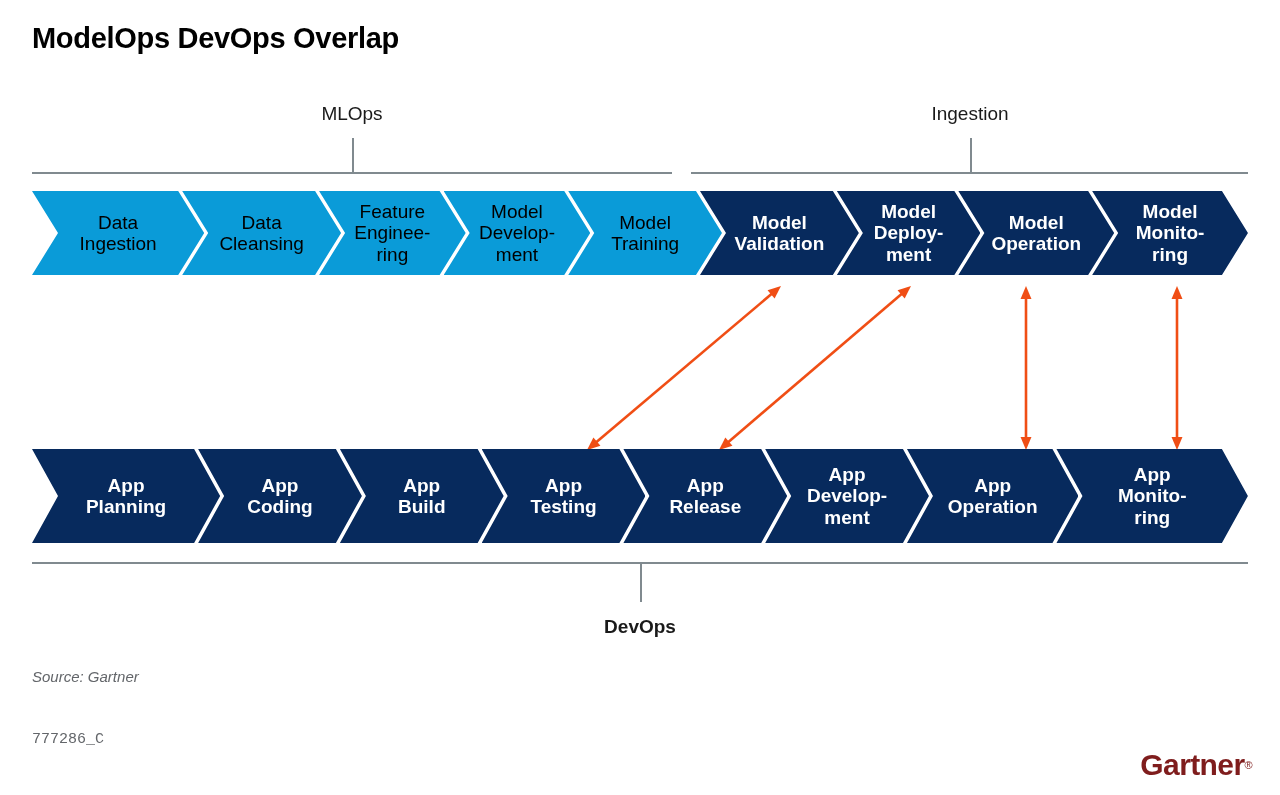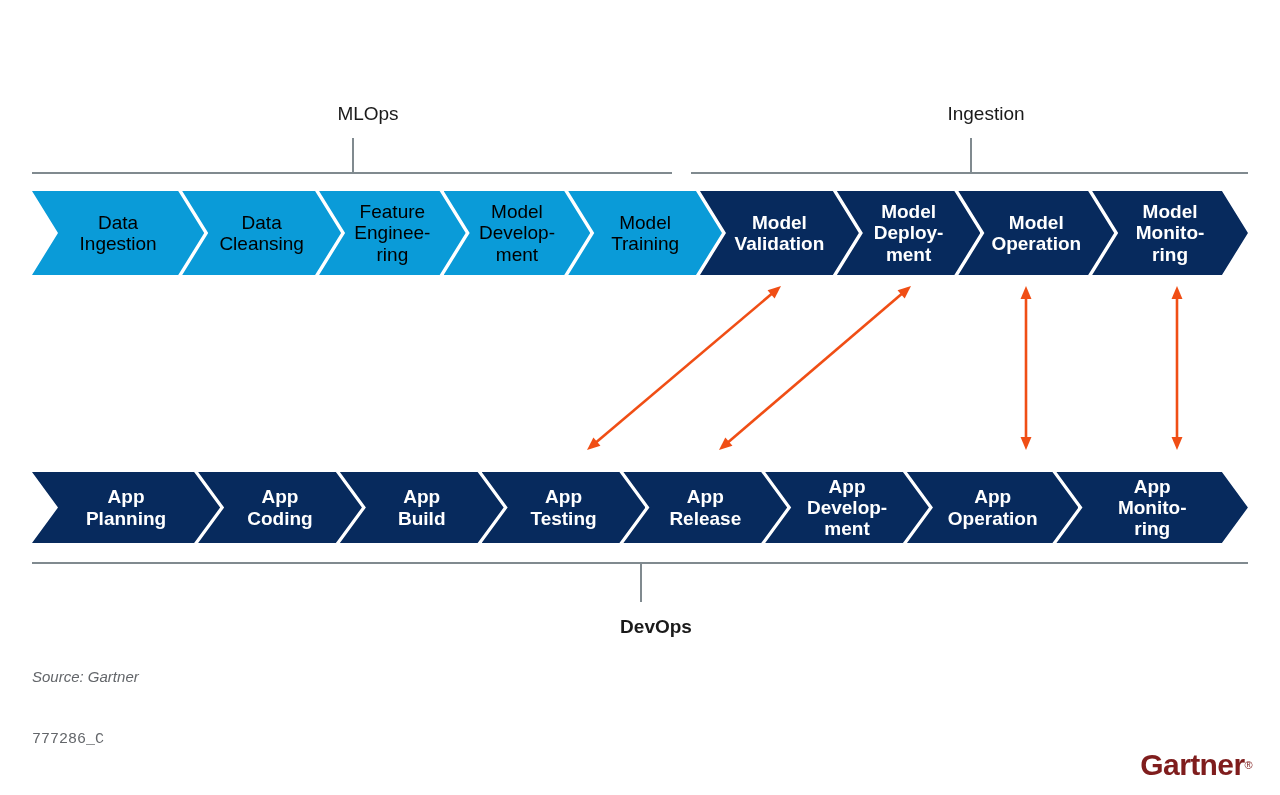--- a/index.html
+++ b/index.html
@@ -29,21 +29,20 @@
     white-space: nowrap;
   }
 
   
   .group-label {
     position: absolute;
     font-size: 19px;
     color: #1a1a1a;
     white-space: nowrap;
     transform: translateX(-50%);
-    margin-left: 16px;
   }
   .bracket-line {
     position: absolute;
     height: 2px;
     background: #808a8f;
   }
   .bracket-tick {
     position: absolute;
     width: 2px;
     background: #808a8f;
@@ -62,21 +61,21 @@
   #devops-label { left: 640px; top: 616px; font-weight: bold; }
 
   
   .chev-row {
     position: absolute;
     left: 32px;
     width: 1216px;
     display: flex;
   }
   #row-top    { top: 191px; height: 84px; }
-  #row-bottom { top: 472px; height: 71px; }
+  #row-bottom { top: 449px; height: 94px; }
 
   .chev {
     position: relative;
     height: 100%;
     box-sizing: border-box;
     display: flex;
     align-items: center;
     justify-content: center;
     text-align: center;
     line-height: 1.12;
@@ -143,20 +142,21 @@
     font-size: 11px;
     vertical-align: 6px;
     font-weight: normal;
   }
 </style>
 </head>
 <body>
 
 <div class="page">
 
+  <div id="page-title">ModelOps DevOps Overlap</div>
 
   <div class="group-label" id="mlops-label">MLOps</div>
   <div class="bracket-line" id="mlops-line"></div>
   <div class="bracket-tick" id="mlops-tick"></div>
 
   <div class="group-label" id="modelops-label">Ingestion</div>
   <div class="bracket-line" id="modelops-line"></div>
   <div class="bracket-tick" id="modelops-tick"></div>
 
   <div class="chev-row" id="row-top">

